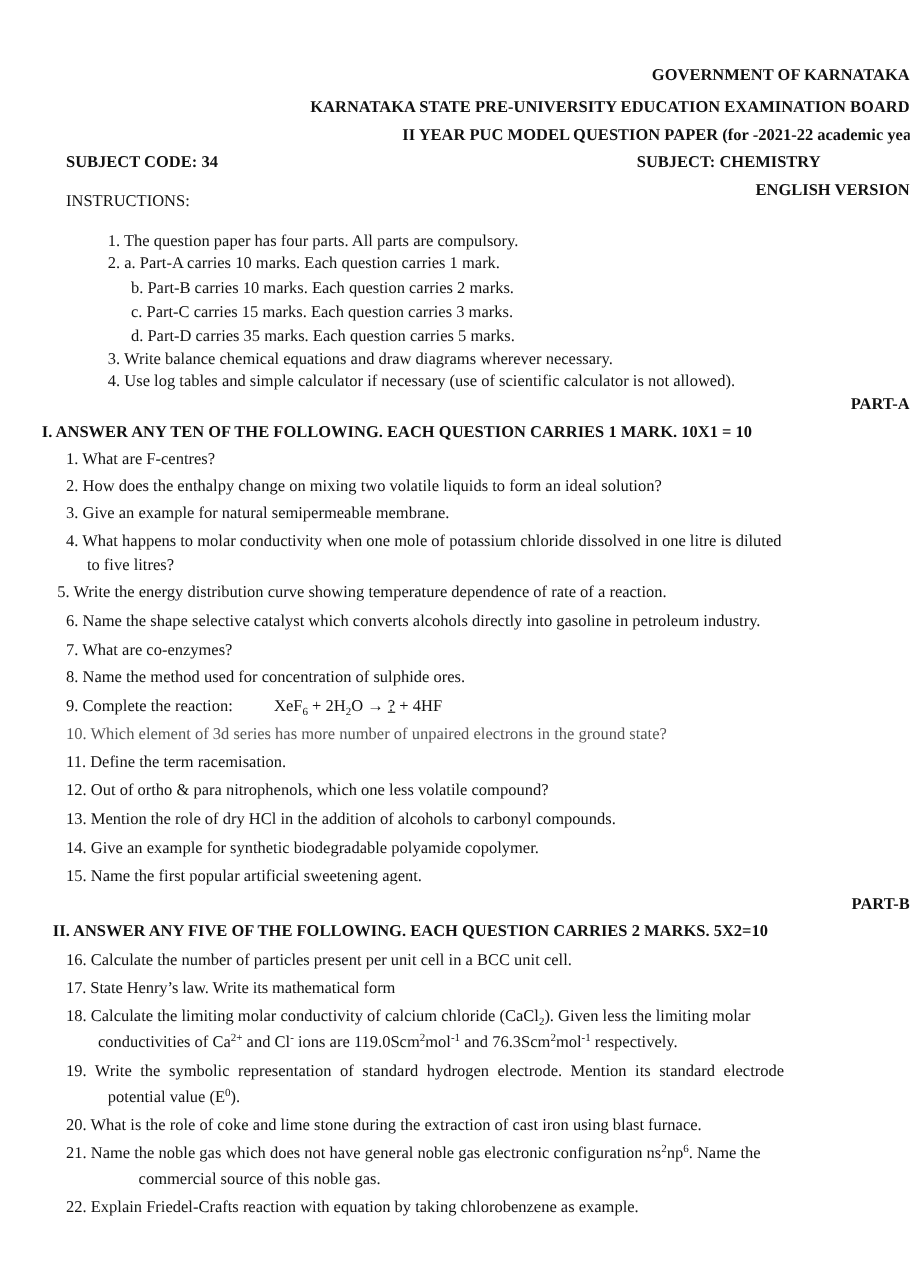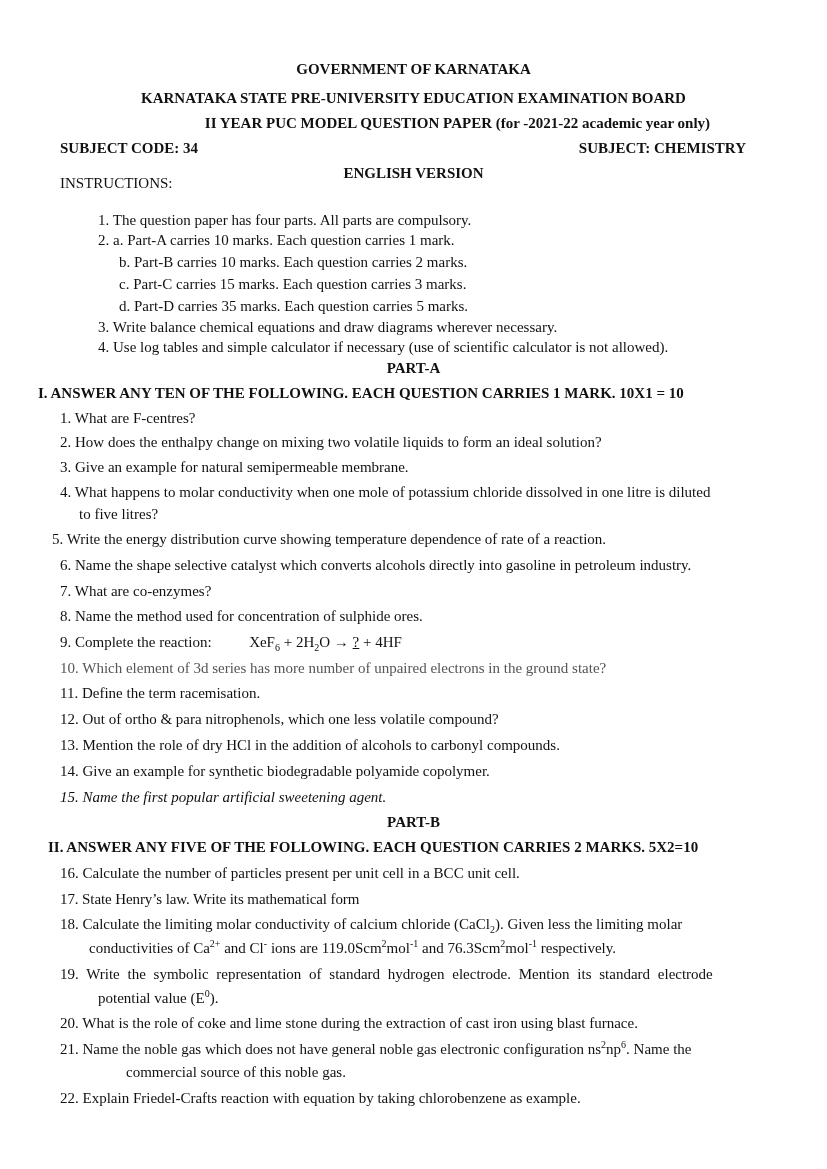--- a/index.html
+++ b/index.html
@@ -2,21 +2,21 @@
 <html><head>
 <meta charset="utf-8">
 <style>
   html, body { margin: 0; padding: 0; background: #ffffff; }
   body {
     width: 827px; height: 1169px; position: relative; overflow: hidden;
     font-family: "Liberation Serif", "DejaVu Serif", serif;
     color: #111111;
   }
   .line { position: absolute; white-space: nowrap; font-size: 15px; line-height: 18px; }
-  .center { left: 0; width: 827px; text-align: center; }
+  .center { left: 0; width: 827px; text-align: right; }
   .bold { font-weight: bold; }
   .gray { color: #555555; }
   .sans-ish { font-family: "Liberation Serif", serif; letter-spacing: -0.1px; }
   sub, sup { font-size: 10px; line-height: 0; }
   .u { text-decoration: underline; }
 </style>
 </head>
 <body>
 
 <div class="line center bold" style="top:60px;">GOVERNMENT OF KARNATAKA</div>
@@ -52,21 +52,21 @@
   <span>9. Complete the reaction:</span>
   <span style="display:inline-block; width:30px;"></span>
   <span><span>XeF</span><sub>6</sub><span> + 2H</span><sub>2</sub><span>O  →  </span><span class="u">?</span><span> + 4HF</span></span>
 </div>
 
 <div class="line gray" style="top:659px; left:60px;">10. Which element of 3d series has more number of unpaired electrons in the ground state?</div>
 <div class="line" style="top:684px; left:60px;">11. Define the term racemisation.</div>
 <div class="line" style="top:710px; left:60px;">12. Out of ortho &amp; para nitrophenols, which one less volatile compound?</div>
 <div class="line" style="top:736px; left:60px;">13. Mention the role of dry HCl in the addition of alcohols to carbonyl compounds.</div>
 <div class="line" style="top:762px; left:60px;">14. Give an example for synthetic biodegradable polyamide copolymer.</div>
-<div class="line" style="top:788px; left:60px;font-style:italic;">15. Name the first popular artificial sweetening agent.</div>
+<div class="line" style="top:788px; left:60px;">15. Name the first popular artificial sweetening agent.</div>
 
 <div class="line center bold" style="top:813px;">PART-B</div>
 <div class="line bold" style="top:838px; left:48px;">II. ANSWER ANY FIVE OF THE FOLLOWING. EACH QUESTION CARRIES 2 MARKS.  5X2=10</div>
 
 <div class="line" style="top:864px; left:60px;">16. Calculate the number of particles present per unit cell in a BCC unit cell.</div>
 <div class="line sans-ish" style="top:890px; left:60px;">17. State Henry’s law. Write its mathematical form</div>
 
 <div class="line" style="top:915px; left:60px;"><span>18. Calculate the limiting molar conductivity of calcium chloride (CaCl</span><sub>2</sub><span>). Given less the limiting molar</span></div>
 <div class="line" style="top:939px; left:89px;"><span>conductivities of Ca</span><sup>2+</sup><span> and Cl</span><sup>-</sup><span> ions are 119.0Scm</span><sup>2</sup><span>mol</span><sup>-1</sup><span> and 76.3Scm</span><sup>2</sup><span>mol</span><sup>-1</sup><span> respectively.</span></div>
 

